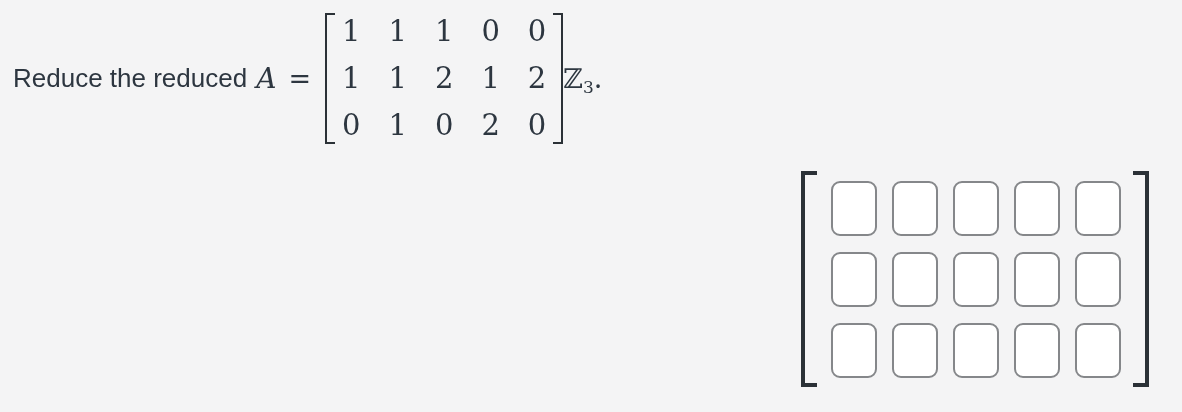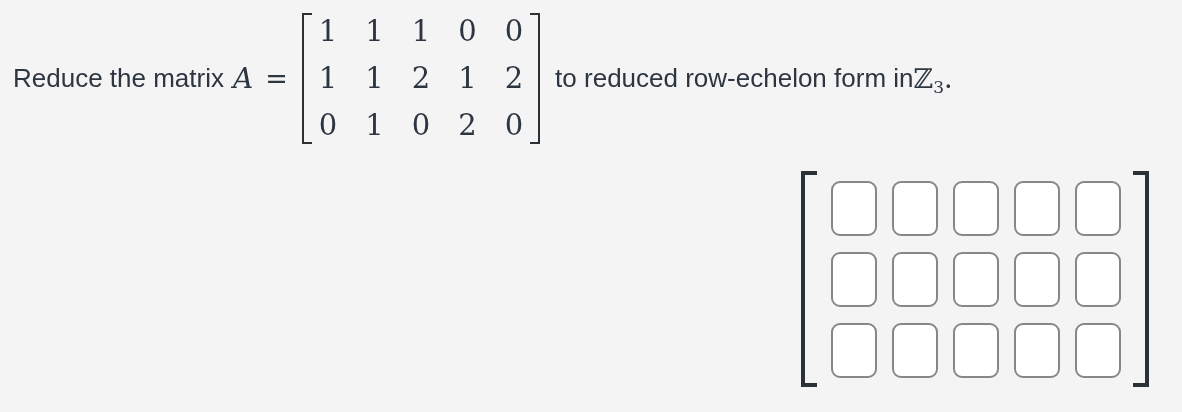--- a/index.html
+++ b/index.html
@@ -103,21 +103,21 @@
     font-family: "Liberation Sans", sans-serif;
     font-size: 22px;
     color: #2d3640;
     padding: 0;
   }
 </style>
 </head>
 <body>
 
 <div class="problem">
-  <span>Reduce the matrix</span>
+  <span>Reduce the reduced</span>
   <span class="math-var">A</span>
   <span class="math-eq">=</span>
 
   <span class="mtx">
     <span class="bk-sm bk-sm-l"></span>
     <span class="mtx-grid">
       <span>1</span>
       <span>1</span>
       <span>1</span>
       <span>0</span>
@@ -129,21 +129,20 @@
       <span>2</span>
       <span>0</span>
       <span>1</span>
       <span>0</span>
       <span>2</span>
       <span>0</span>
     </span>
     <span class="bk-sm bk-sm-r"></span>
   </span>
 
-  <span class="after-text">to reduced row-echelon form in</span>
   <span class="math-ring"><span>ℤ</span><sub>3</sub><span>.</span></span>
 </div>
 
 <div class="answer">
   <span class="bk-lg bk-lg-l"></span>
   <div class="ans-grid">
     <input type="text" class="cell" value="" style="">
     <input type="text" class="cell" value="" style="">
     <input type="text" class="cell" value="" style="">
     <input type="text" class="cell" value="" style="">

